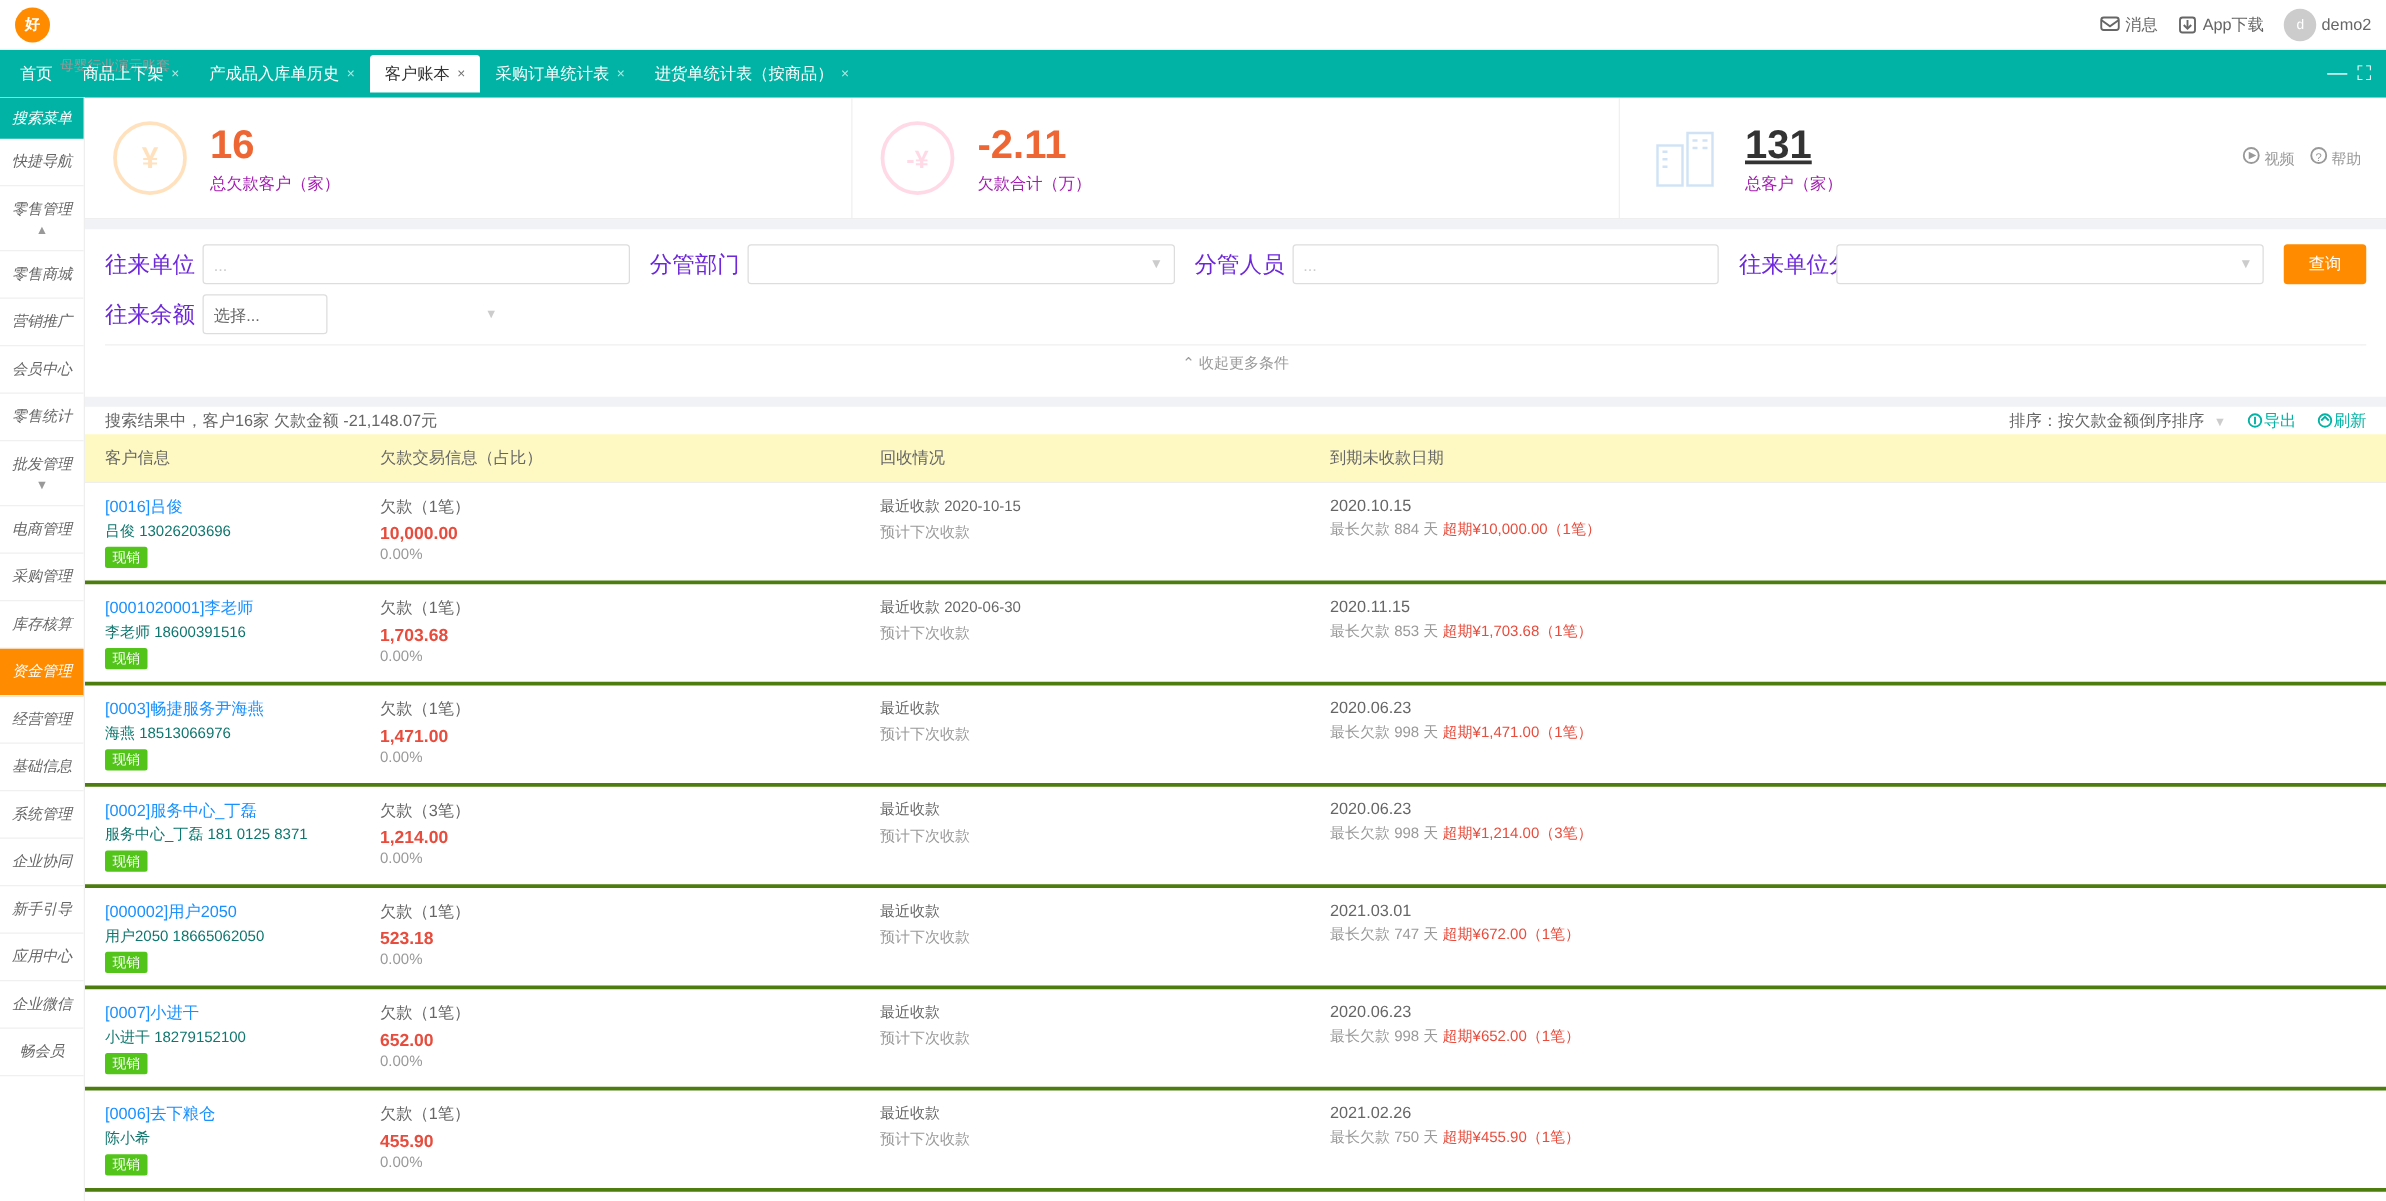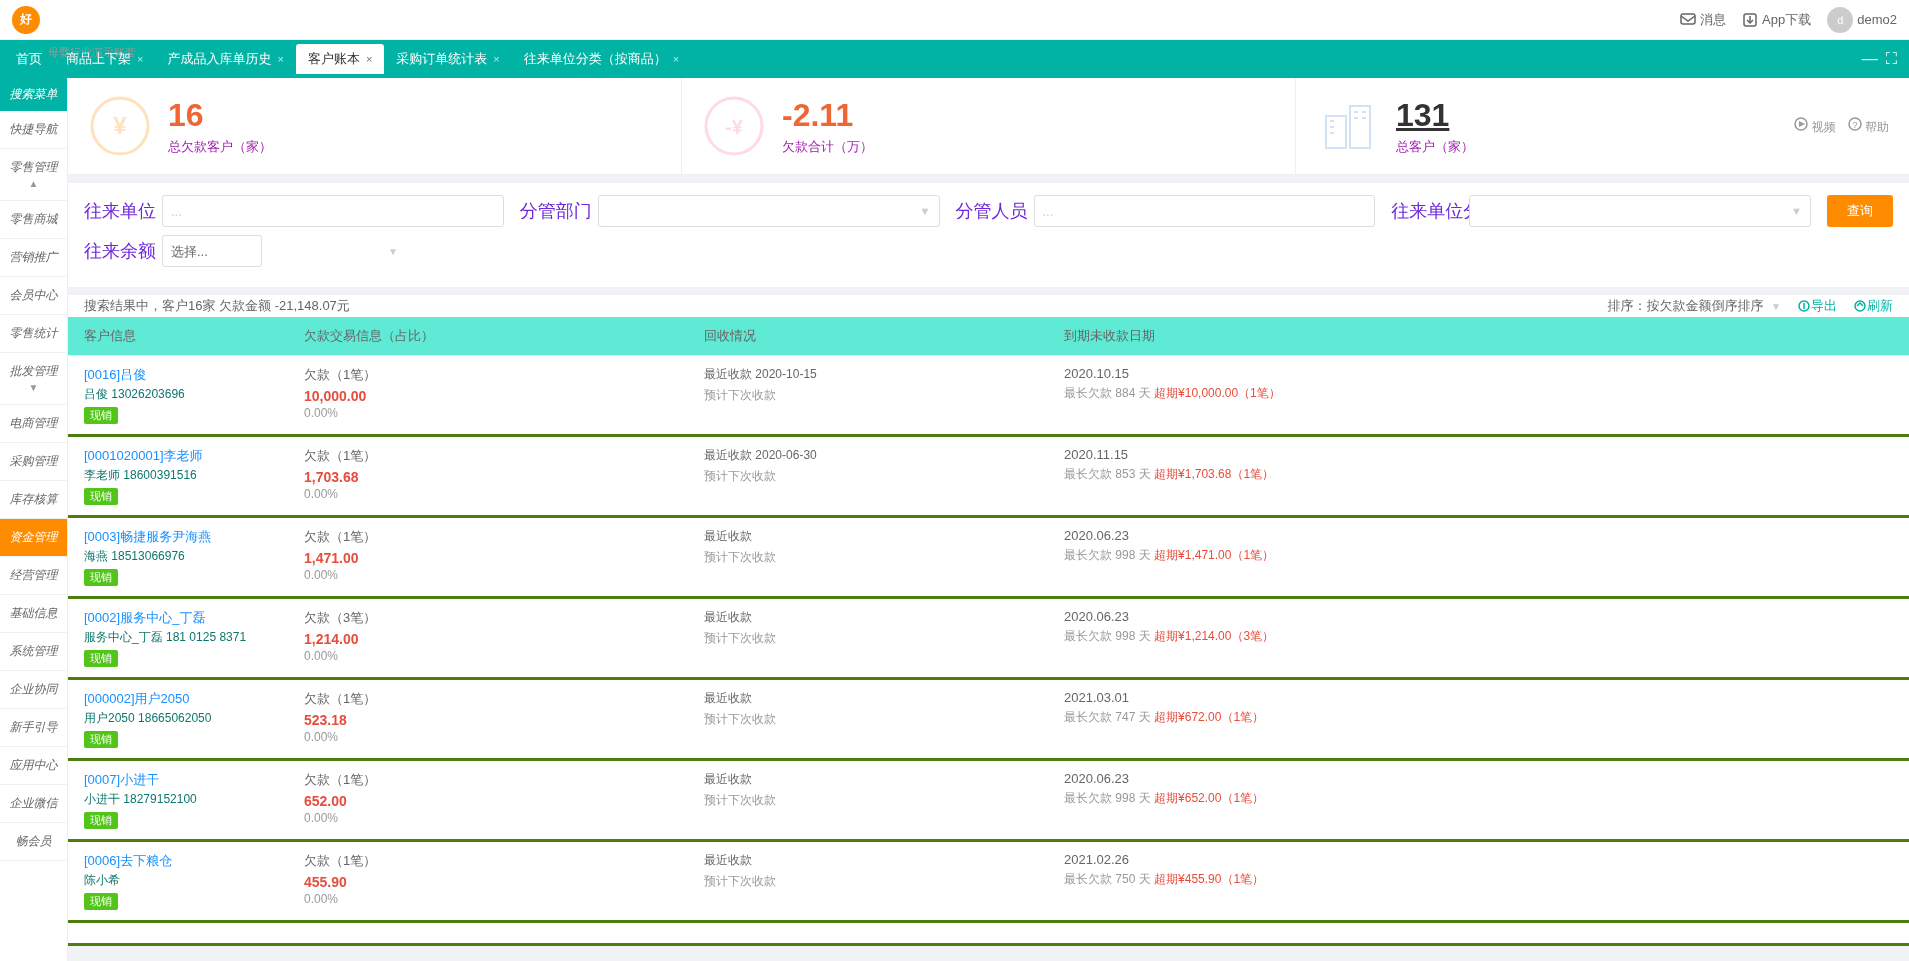--- a/index.html
+++ b/index.html
@@ -156,21 +156,21 @@
       align-items: center;
       justify-content: space-between;
       font-size: 13px;
       color: #666;
     }
     .results-actions { display: flex; align-items: center; gap: 16px; font-size: 13px; color: #666; }
     .export-btn, .refresh-btn { color: #00b3a4; cursor: pointer; display: flex; align-items: center; gap: 0; }
 
     
     .data-table { background: #fff; width: 100%; border-collapse: collapse; }
-    .data-table thead tr { background: #5eead4; border-bottom: 1px solid #eee; }
+    .data-table thead tr { background: #fef9c3; border-bottom: 1px solid #eee; }
     .data-table th { padding: 10px 16px; text-align: left; font-size: 13px; color: #666; font-weight: normal; }
     .data-table tbody tr { border-bottom: 3px solid #4d7c0f; }
     .data-table td { padding: 10px 16px; vertical-align: top; font-size: 13px; }
 
     .customer-name { color: #1890ff; cursor: pointer; font-size: 13px; }
     .customer-phone { color: #0f766e; font-size: 12px; margin-top: 2px; }
     .tag-green {
       display: inline-block;
       background: #52c41a;
       color: #fff;
@@ -260,21 +260,21 @@
   </div>
   <div class="tab-item active">
     <span>客户账本</span>
     <span class="close-btn" style="color:#333;">×</span>
   </div>
   <div class="tab-item">
     <span>采购订单统计表</span>
     <span class="close-btn">×</span>
   </div>
   <div class="tab-item">
-    <span>往来单位分类（按商品）</span>
+    <span>进货单统计表（按商品）</span>
     <span class="close-btn">×</span>
   </div>
   <div class="tab-bar-end">
     <span style="font-size:16px;">—</span>
     <span style="font-size:16px;">⛶</span>
   </div>
 </div>
 
 <div class="main-layout">
 
@@ -445,20 +445,24 @@
       <div class="filter-row">
         <div class="filter-item" style="max-width:320px;">
           <span class="filter-label">往来余额</span>
           <div class="select-wrapper" style="flex:1;">
             <select>
               <option>选择...</option>
             </select>
             <span class="select-arrow">▼</span>
           </div>
         </div>
+      </div>
+      <div class="collapse-row">
+        <span>⌃ </span>
+        <span>收起更多条件</span>
       </div>
     </div>
 
     <div class="results-summary">
       <span>搜索结果中，客户16家    欠款金额 -21,148.07元</span>
       <div class="results-actions">
         <span>
           <span>排序：按欠款金额倒序排序</span>
           <span style="font-size:10px;color:#ccc;margin-left:4px;">▼</span>
         </span>

